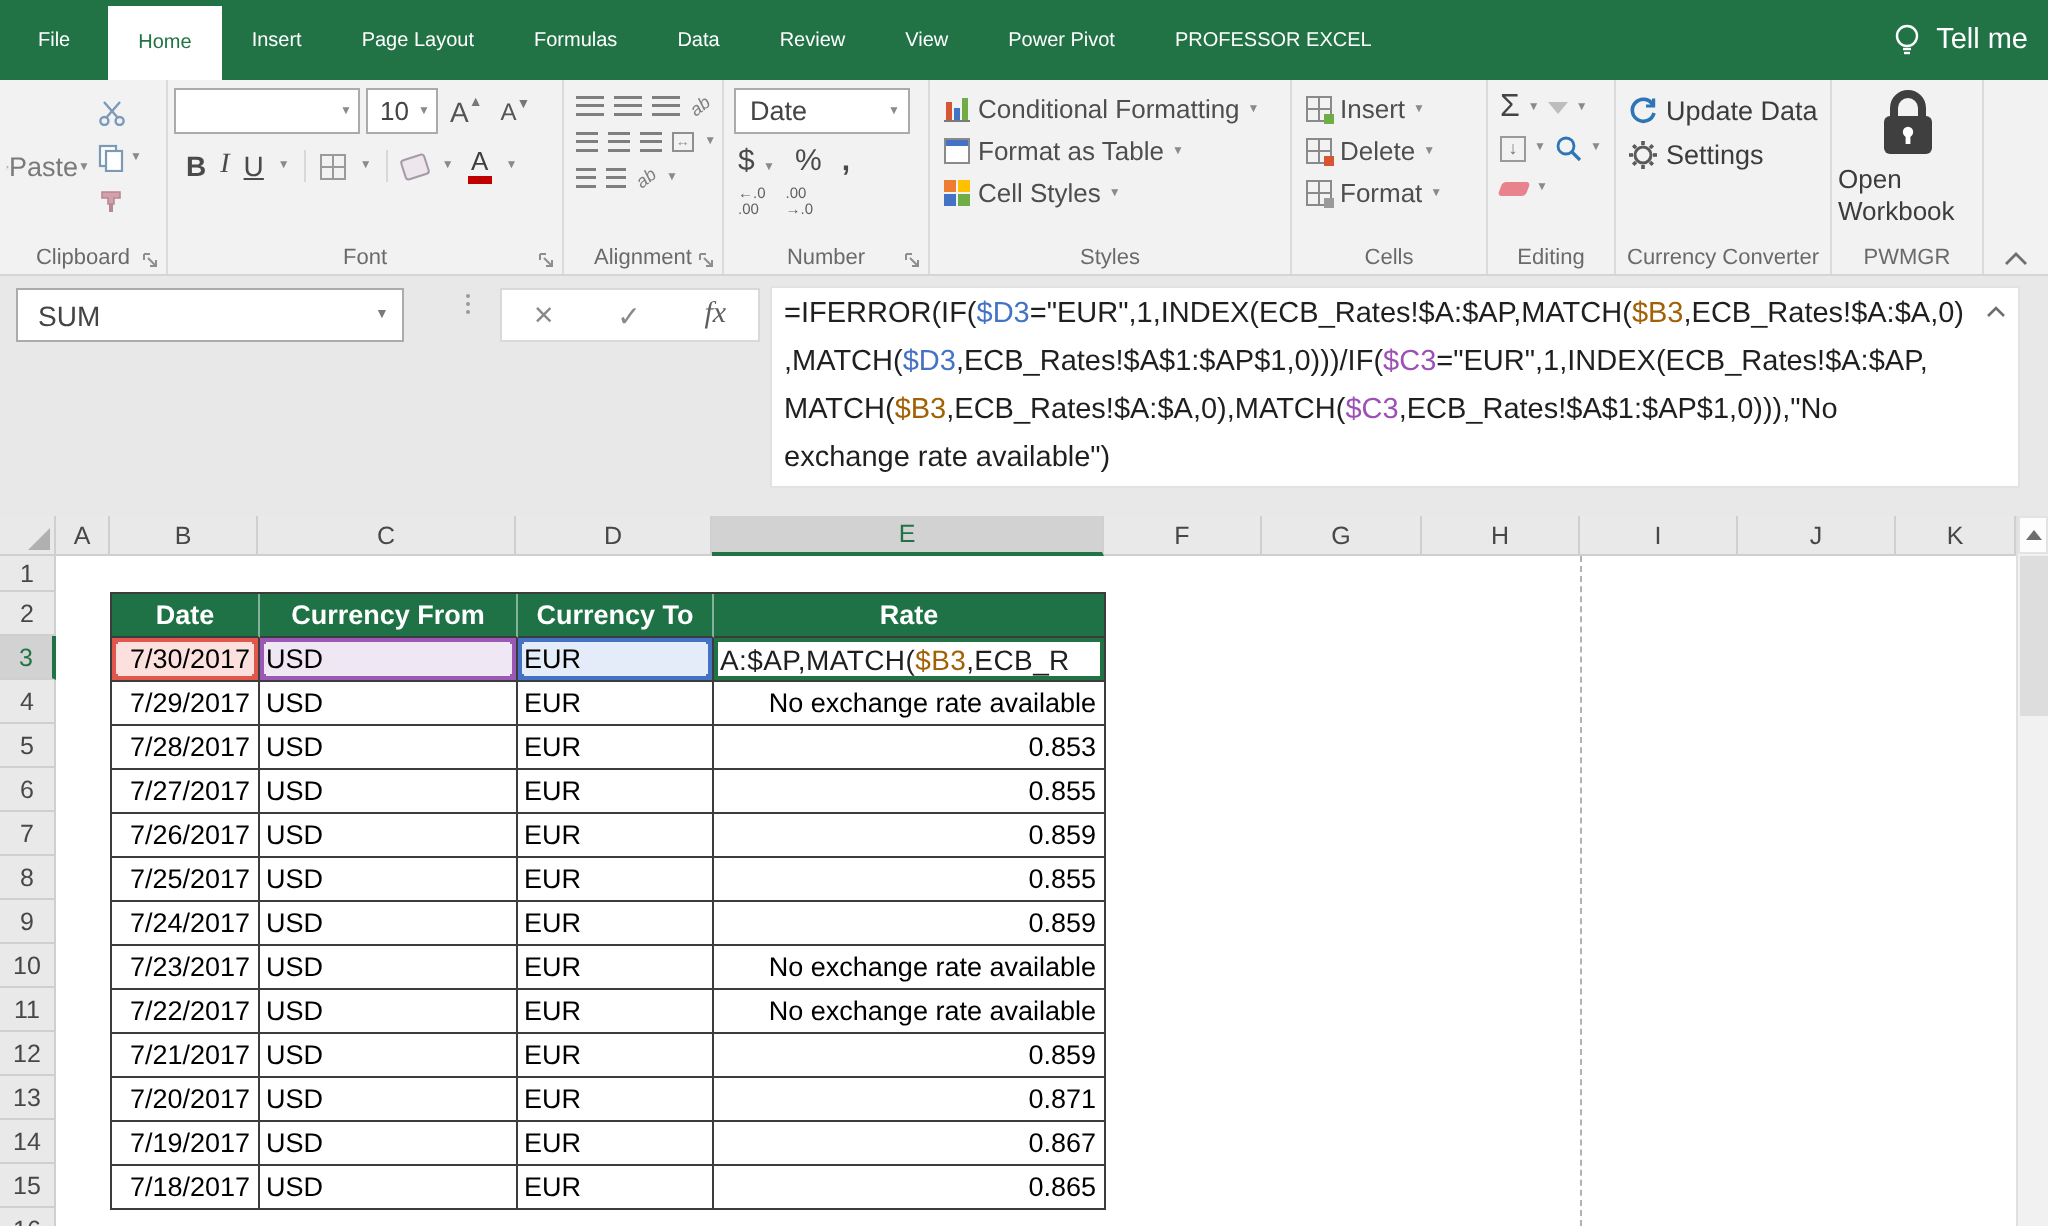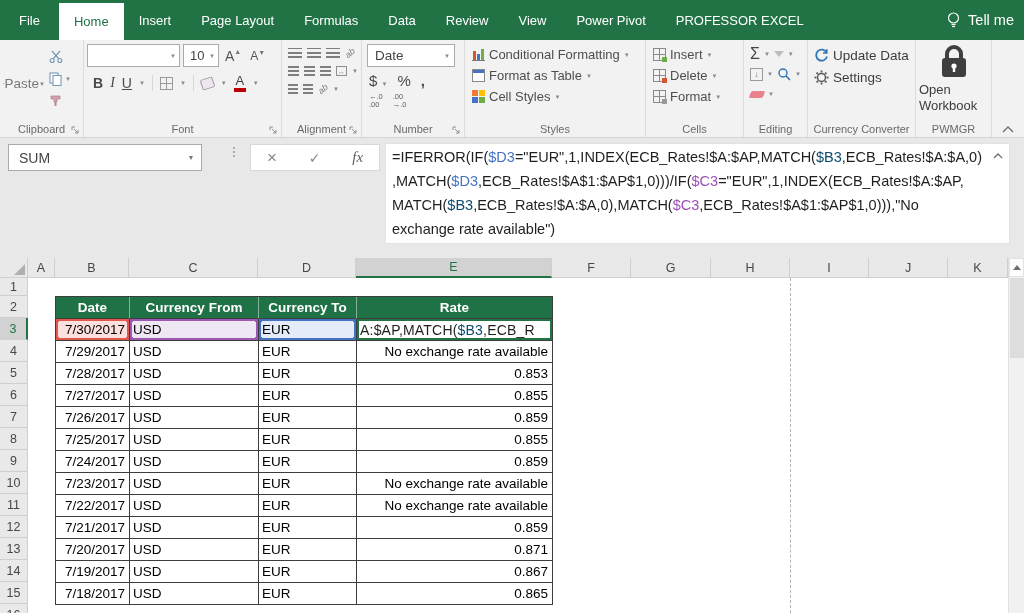--- a/index.html
+++ b/index.html
@@ -2,21 +2,21 @@
 <html><head>
 <meta charset="utf-8">
 <style>
   * { box-sizing: border-box; margin: 0; padding: 0; }
   html,body { width:1024px; height:613px; overflow:hidden; font-family:"Liberation Sans",sans-serif; background:#fff; }
   .app { position:relative; width:1024px; height:613px; background:#fff; }
 
   
   .tabbar { position:absolute; top:0; left:0; width:1024px; height:40px; background:#217346; display:flex; align-items:stretch; color:#fff; }
   .tabs { display:flex; align-items:stretch; }
-  .tab { display:flex; align-items:center; padding:0 15px; font-size:13px; cursor:default; white-space:nowrap; }
+  .tab { display:flex; align-items:center; padding:0 15px; font-size:10px; cursor:default; white-space:nowrap; }
   .tab.file { padding:0 19px; }
   .tab.active { background:#fff; color:#217346; margin-top:3px; }
   .tellme { margin-left:auto; display:flex; align-items:center; gap:7px; padding:0 10px; font-size:14.5px; }
 
   
   .ribbon { position:absolute; top:40px; left:0; width:1024px; height:98px; background:#F2F2F2; border-bottom:1px solid #D5D5D5; display:flex; }
   .rgroup { position:relative; border-right:1px solid #DBDBDB; padding:4px 3px 16px 3px; flex:none; }
   .glabel { position:absolute; bottom:2px; left:0; right:0; text-align:center; font-size:11px; color:#6A6A6A; white-space:nowrap; }
   .launcher { position:absolute; bottom:3px; right:4px; }
   .arrowdn { font-size:6px; color:#8A8A8A; line-height:1; }
@@ -101,21 +101,21 @@
   .namebox .val { padding-left:10px; flex:1; }
   .nb-arrow { width:20px; text-align:center; color:#7A7A7A; font-size:7px; }
   .nb-dots { position:absolute; left:233px; top:9px; display:flex; flex-direction:column; gap:2px; }
   .nb-dots i { width:2px; height:2px; background:#9A9A9A; border-radius:50%; }
   .fxbox { position:absolute; left:250px; top:6px; width:130px; height:27px; background:#fff; border:1px solid #D9D9D9; display:flex; align-items:center; justify-content:space-around; }
   .fx-cancel { font-size:17px; color:#8A8A8A; line-height:1; }
   .fx-enter { font-size:14px; color:#8A8A8A; line-height:1; }
   .fx-fx { font-size:15px; color:#5E5E5E; font-style:italic; font-family:"Liberation Serif",serif; }
   .formula { position:absolute; left:385px; top:5px; width:625px; height:101px; background:#fff; border:1px solid #E2E2E2; padding:1px 22px 0 6px; overflow:hidden; }
   .fline { font-size:14.5px; line-height:24px; color:#1F1F1F; white-space:nowrap; }
-  .fk { color:#1F1F1F; } .fr { color:#0c4a6e; } .fb { color:#4472C4; } .fp { color:#9B51B5; }
+  .fk { color:#1F1F1F; } .fr { color:#a16207; } .fb { color:#4472C4; } .fp { color:#9B51B5; }
   .f-collapse { position:absolute; top:9px; right:6px; }
 
   
   .grid { position:absolute; top:258px; left:0; width:1024px; height:355px; background:#fff; }
   .colheads { position:absolute; top:0; left:0; height:20px; display:flex; }
   .colh { height:20px; background:#E9E9E9; border-right:1px solid #CFCFCF; border-bottom:1px solid #CFCFCF; display:flex; align-items:center; justify-content:center; font-size:12.5px; color:#474747; }
   .colh.sel { background:#D2D2D2; border-bottom:2px solid #217346; color:#217346; }
   .corner { position:relative; }
   .corner .tri { position:absolute; right:2px; bottom:2px; width:0; height:0; border-left:11px solid transparent; border-bottom:11px solid #B0B0B0; }
   .rowheads { position:absolute; top:20px; left:0; width:28px; }

